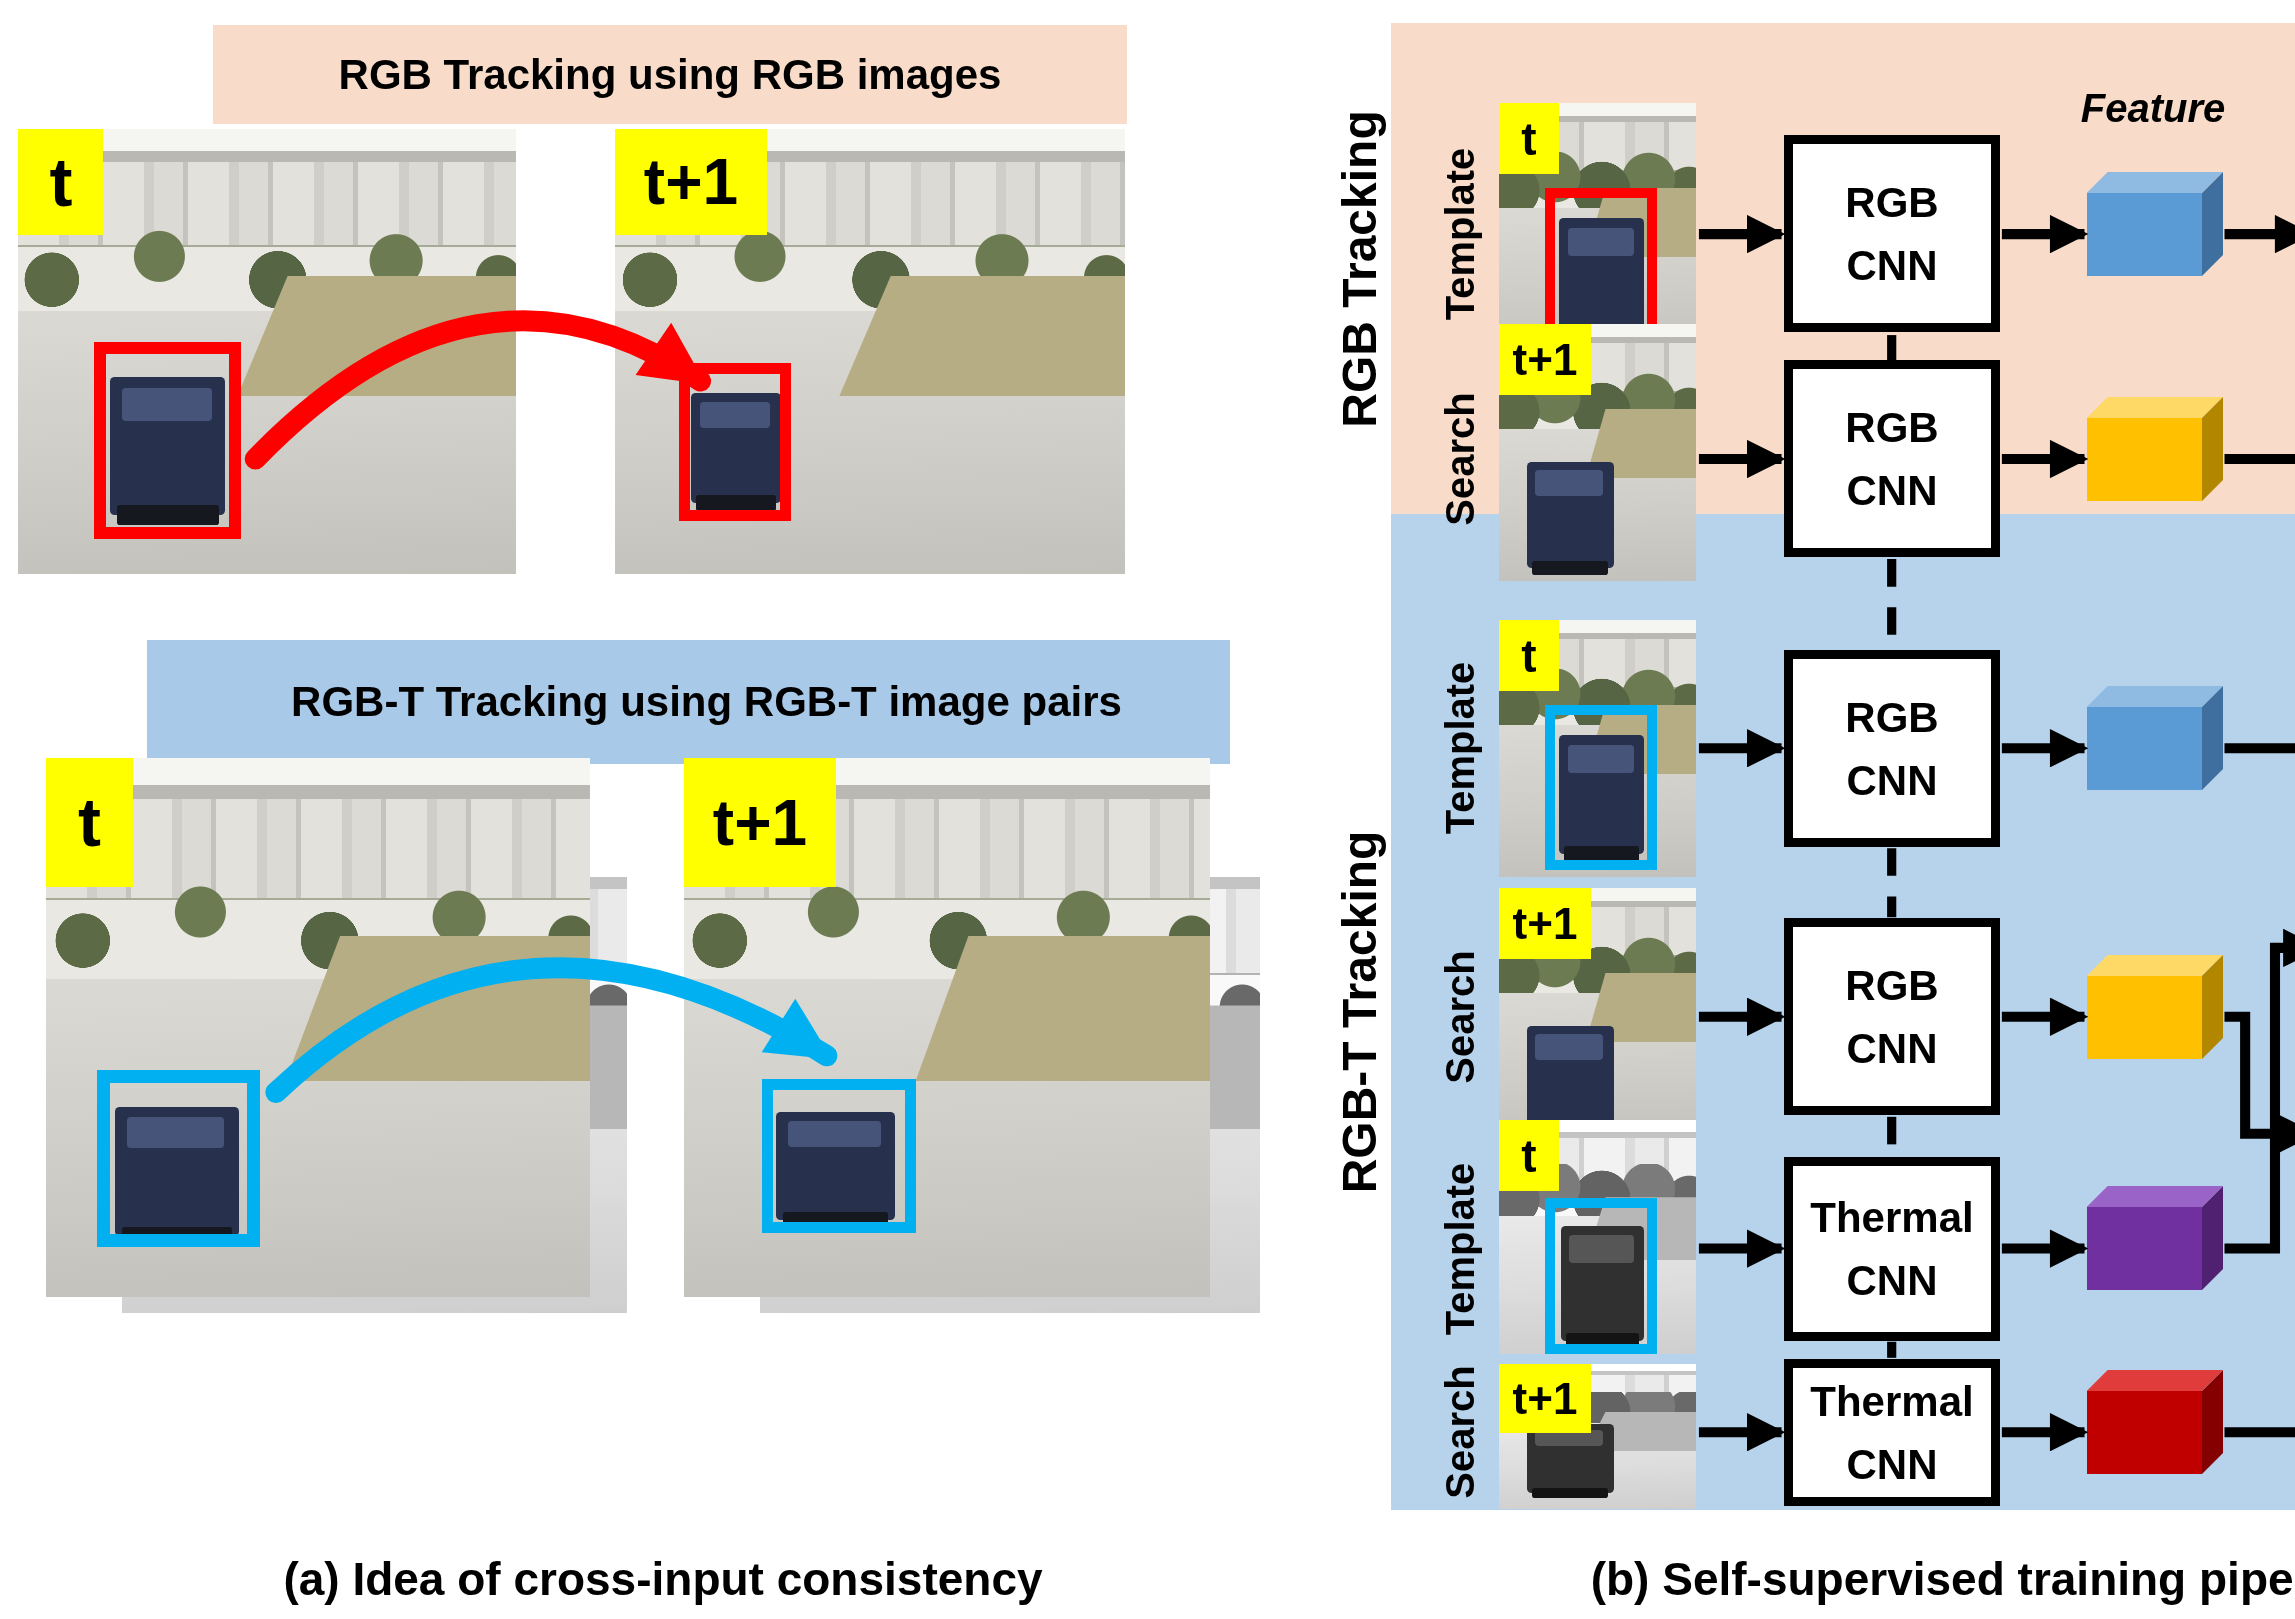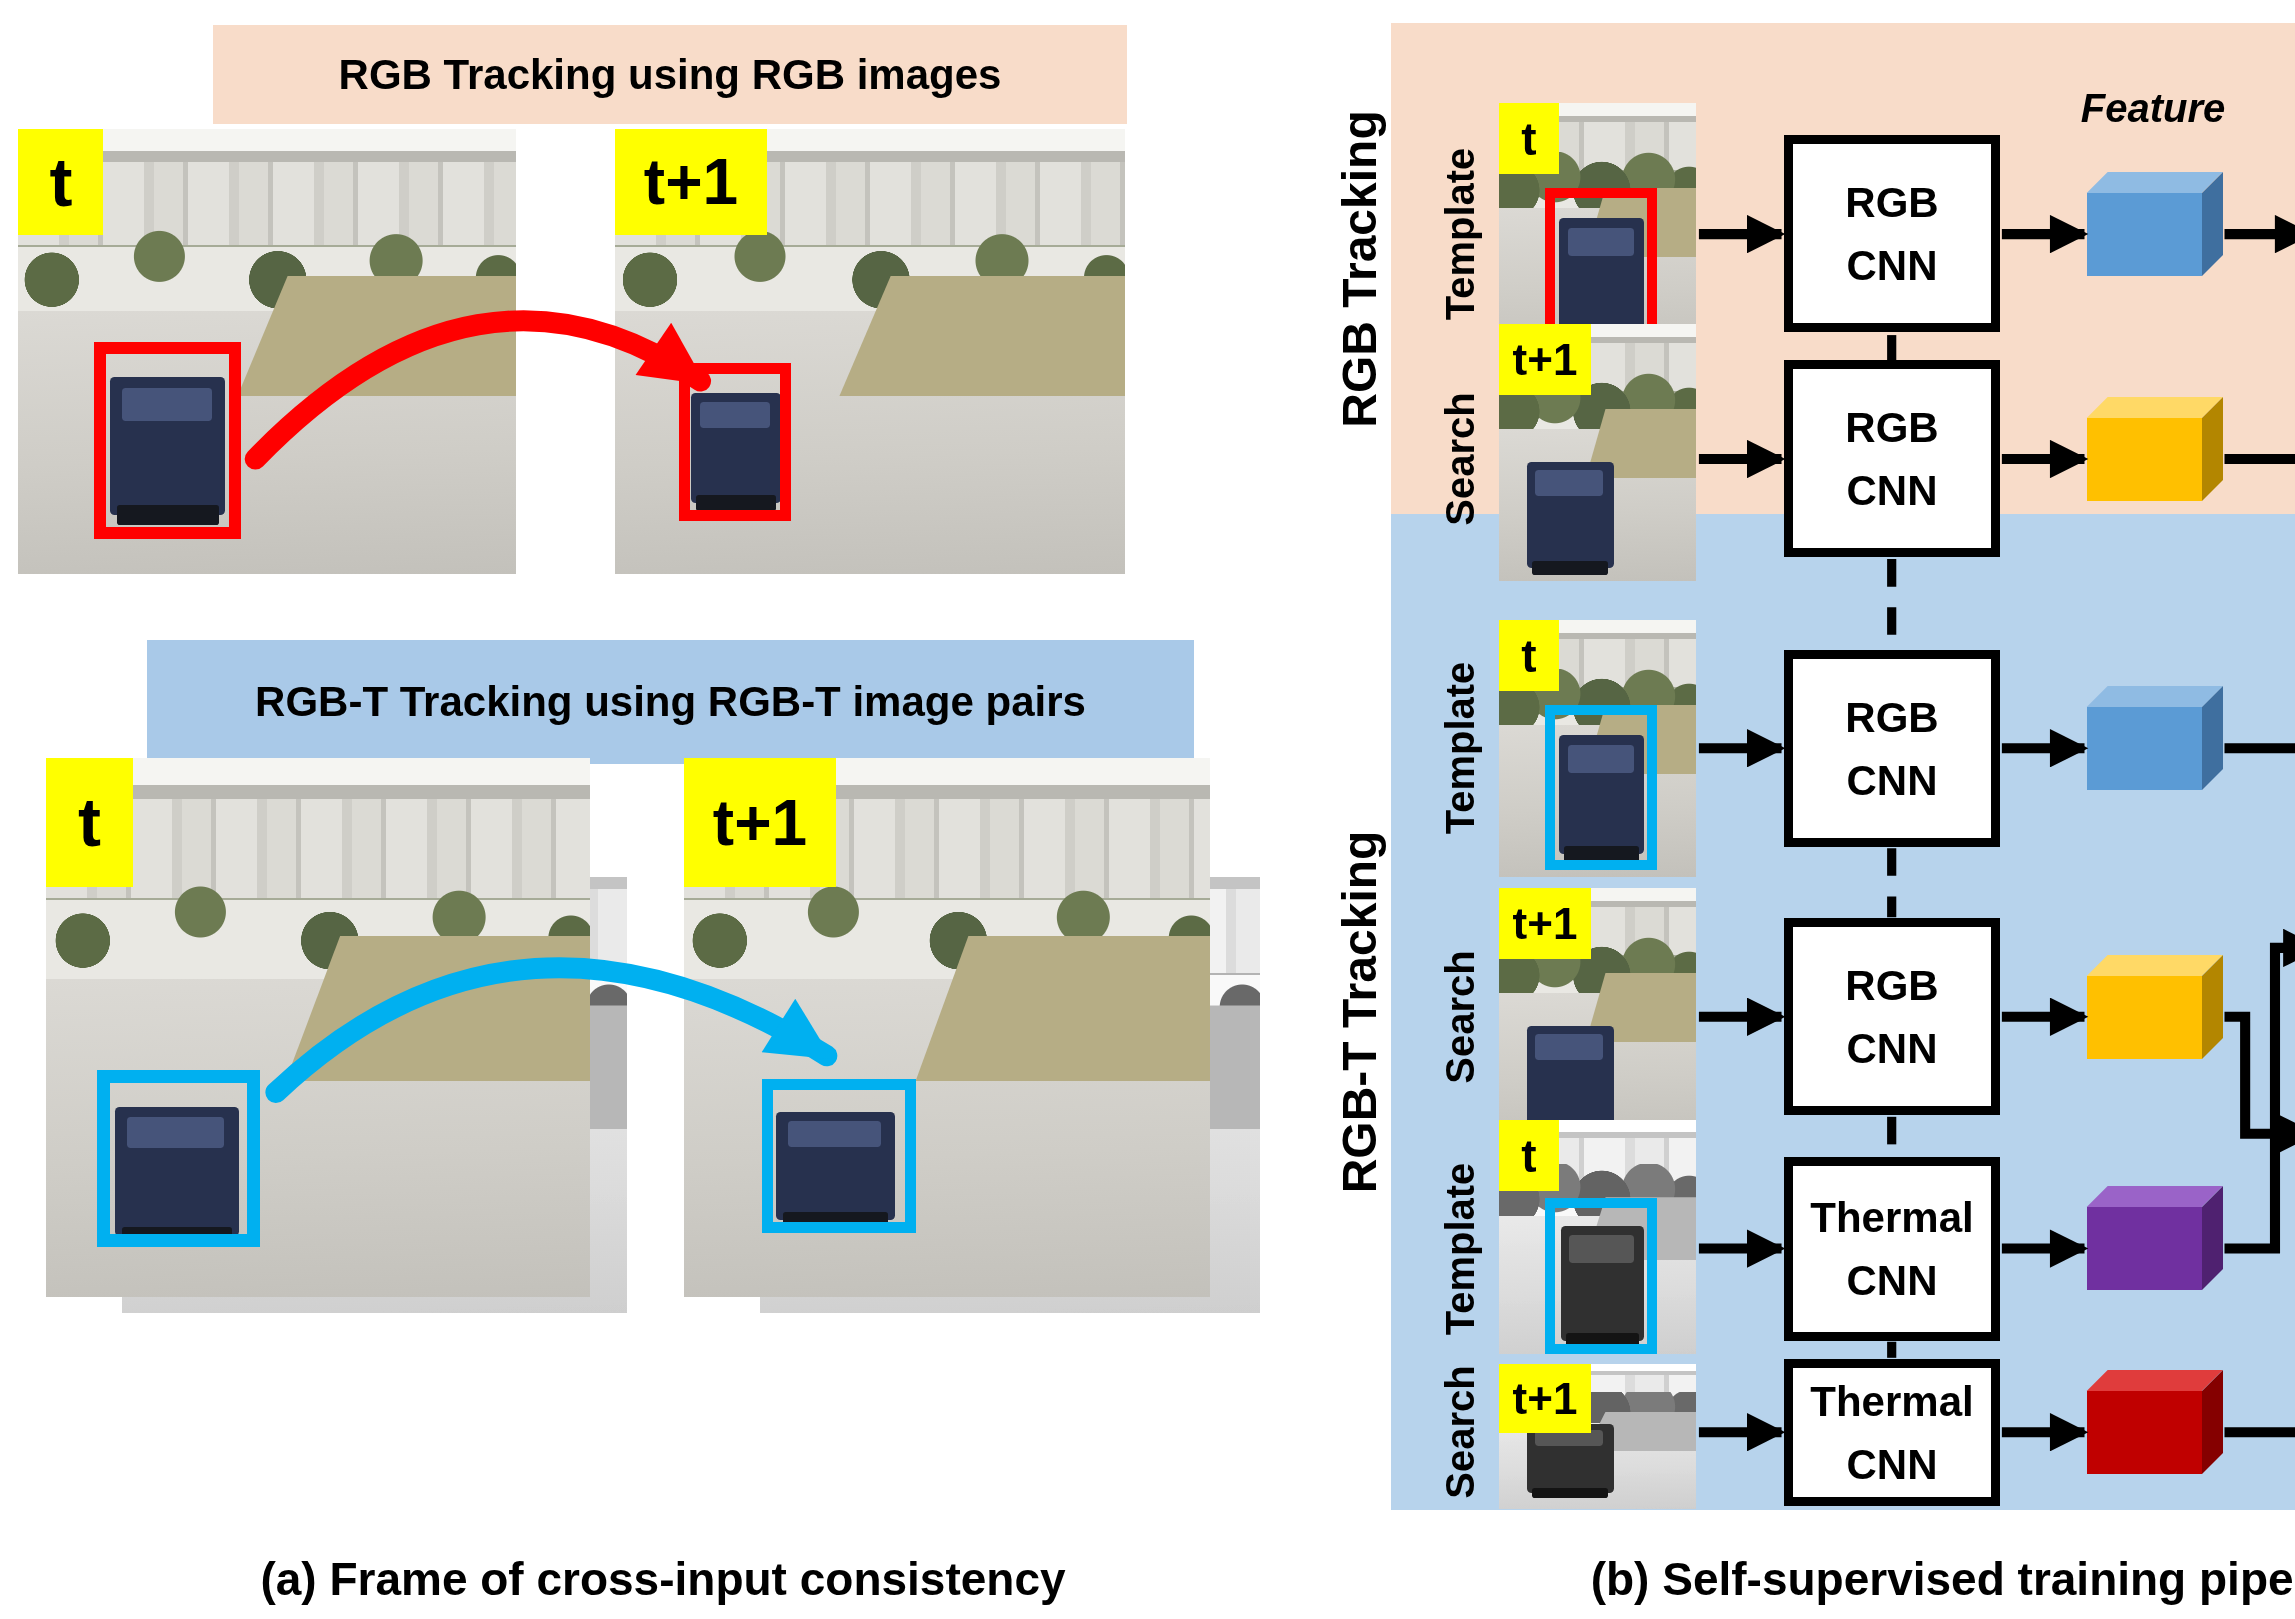--- a/index.html
+++ b/index.html
@@ -89,21 +89,21 @@
       <div class="road"></div>
         <div class="grass"></div>
       <div class="truck" style="left:76px;top:264px;width:90px;height:110px;"></div>
     </div>
     <div class="bbox" style="left: 64px; top: 234px; width: 112px; height: 158px; border: 11px solid rgb(255, 0, 0);"></div>
     <div class="tag" style="width: 152px; height: 106px; font-size: 64px; background: rgb(255, 255, 0);">
       <span>t+1</span>
       </div>
   </div>
 
-  <div class="abs hdr" style="left: 147px; top: 640px; width: 1047px; height: 124px; font-size: 42px; background: rgb(169, 201, 232);">
+  <div class="abs hdr" style="left: 147px; top: 640px; width: 1047px; height: 124px; font-size: 42px; background: rgb(169, 201, 232); padding-left: 36px;">
     <span>RGB-T Tracking using RGB-T image pairs</span>
   </div>
 
   <div class="thumb" style="left:122px;top:854px;width:505px;height:459px;">
     <div class="scene thermal">
         <div class="sky"></div>
         <div class="bld"></div>
       <div class="trees"></div>
         <div class="road"></div>
         <div class="grass"></div>
@@ -145,21 +145,21 @@
       <div class="truck" style="left:92px;top:354px;width:119px;height:108px;"></div>
     </div>
     <div class="bbox" style="left: 78px; top: 321px; width: 154px; height: 154px; border: 11px solid rgb(0, 176, 240);"></div>
     <div class="tag" style="width: 152px; height: 129px; font-size: 64px; background: rgb(255, 255, 0);">
       <span>t+1</span>
       </div>
   </div>
 
 
   <div class="abs hdr" style="left:57px;top:1547px;width:1212px;height:64px;font-size:46px;">
-    <span>(a) Frame of cross-input consistency</span>
+    <span>(a) Idea of cross-input consistency</span>
   </div>
 
   <div class="abs" style="left: 1391px; top: 23px; width: 1898px; height: 491px; background: rgb(248, 220, 201);"></div>
   <div class="abs" style="left: 1391px; top: 514px; width: 1898px; height: 996px; background: rgb(183, 211, 236);"></div>
 
   <div class="vlabel" style="left:1359px;top:269px;font-size:48px;">RGB Tracking</div>
   <div class="vlabel" style="left:1359px;top:1012px;font-size:48px;">RGB-T Tracking</div>
 
   <div class="vlabel" style="left:1460px;top:234px;font-size:40px;">Template</div>
   <div class="vlabel" style="left:1460px;top:459px;font-size:40px;">Search</div>

